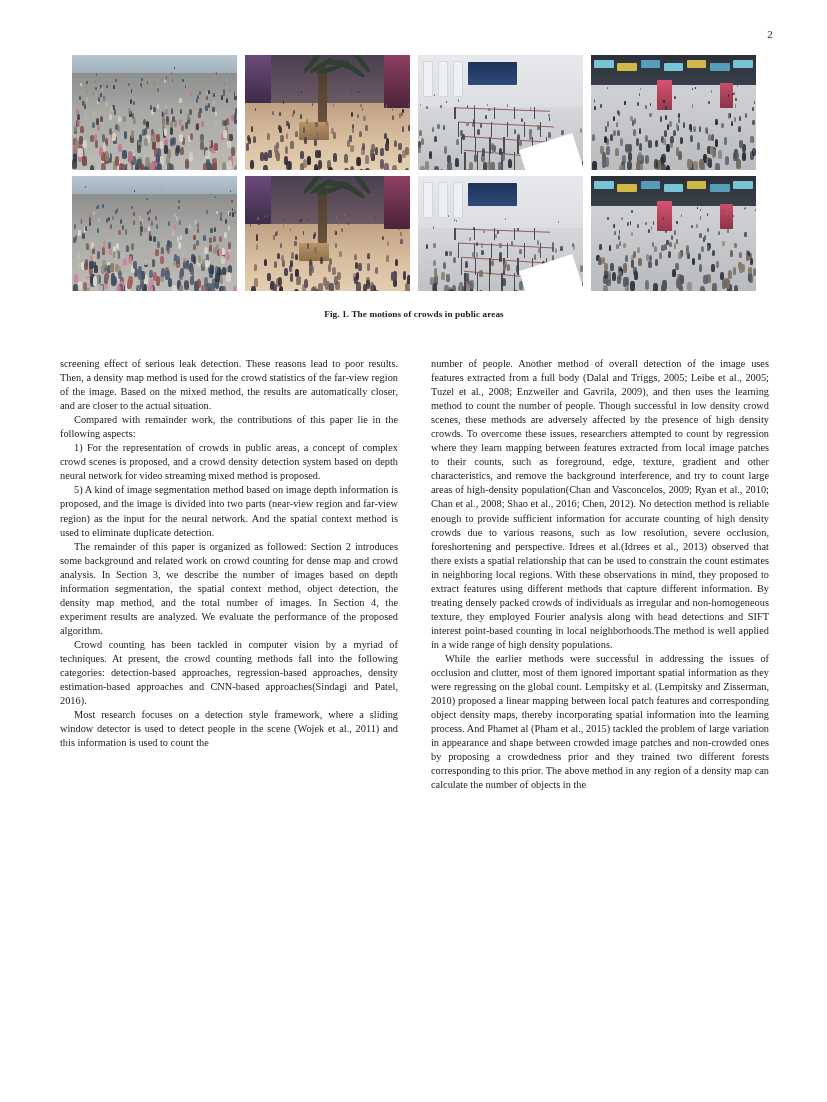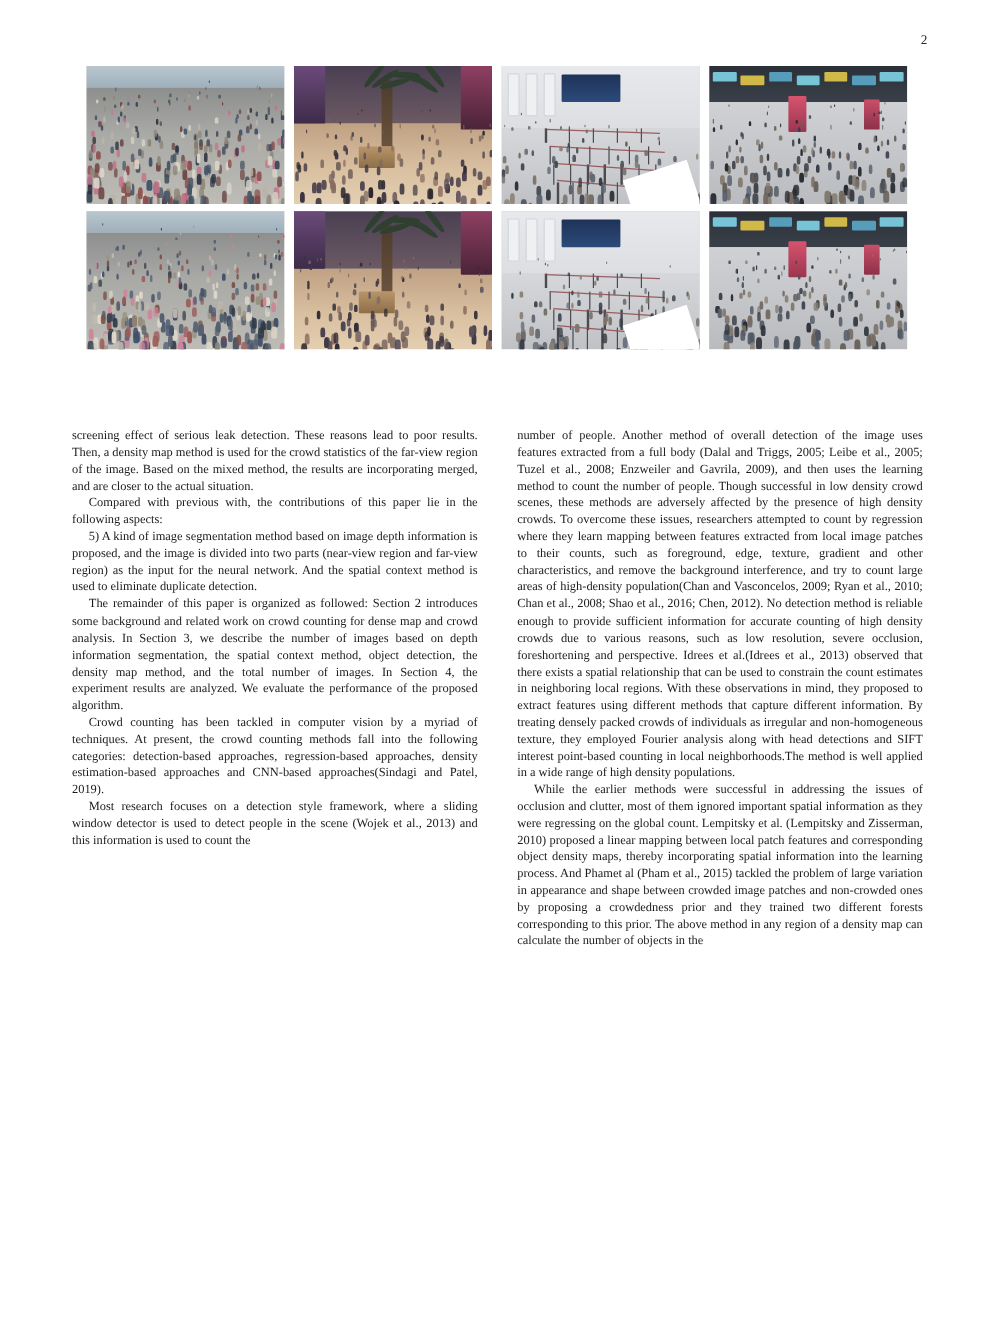--- a/index.html
+++ b/index.html
@@ -1610,31 +1610,33 @@
               <div class="p" style="left: 93.8991%; top: 68.2701%; width: 1.92926%; height: 6.02894%; background: rgb(120, 109, 99); opacity: 1;"></div>
               <div class="p" style="left: 82.8035%; top: 81.776%; width: 2.39232%; height: 7.476%; background: rgb(120, 109, 99); opacity: 0.86;"></div>
               <div class="p" style="left: 73.3312%; top: 64.3761%; width: 1.79575%; height: 5.61173%; background: rgb(47, 52, 60); opacity: 0.84;"></div>
               <div class="p" style="left: 51.6029%; top: 88.9397%; width: 2.63793%; height: 8.24354%; background: rgb(106, 99, 92); opacity: 0.91;"></div>
               <div class="p" style="left: 25.9225%; top: 82.7734%; width: 2.42652%; height: 7.58286%; background: rgb(47, 52, 60); opacity: 0.93;"></div>
             </div>
           </div>
       </div>
 
     </div>
+    <div class="fig-caption">Fig. 1. The motions of crowds in public areas</div>
   </div>
 
   <div class="body-cols">
 
     <div class="col">
-      <p class="noindent">screening effect of serious leak detection. These reasons lead to poor results. Then, a density map method is used for the crowd statistics of the far-view region of the image. Based on the mixed method, the results are incorporating merged, and are closer to the actual situation.</p>
-      <p>Compared with previous with, the contributions of this paper lie in the following aspects:</p>
+      <p class="noindent">screening effect of serious leak detection. These reasons lead to poor results. Then, a density map method is used for the crowd statistics of the far-view region of the image. Based on the mixed method, the results are automatically closer, and are closer to the actual situation.</p>
+      <p>Compared with remainder work, the contributions of this paper lie in the following aspects:</p>
+      <p>1) For the representation of crowds in public areas, a concept of complex crowd scenes is proposed, and a crowd density detection system based on depth neural network for video streaming mixed method is proposed.</p>
       <p>5) A kind of image segmentation method based on image depth information is proposed, and the image is divided into two parts (near-view region and far-view region) as the input for the neural network. And the spatial context method is used to eliminate duplicate detection.</p>
       <p>The remainder of this paper is organized as followed: Section 2 introduces some background and related work on crowd counting for dense map and crowd analysis. In Section 3, we describe the number of images based on depth information segmentation, the spatial context method, object detection, the density map method, and the total number of images. In Section 4, the experiment results are analyzed. We evaluate the performance of the proposed algorithm.</p>
-      <p>Crowd counting has been tackled in computer vision by a myriad of techniques. At present, the crowd counting methods fall into the following categories: detection-based approaches, regression-based approaches, density estimation-based approaches and CNN-based approaches(Sindagi and Patel, 2019).</p>
-      <p>Most research focuses on a detection style framework, where a sliding window detector is used to detect people in the scene (Wojek et al., 2013) and this information is used to count the</p>
+      <p>Crowd counting has been tackled in computer vision by a myriad of techniques. At present, the crowd counting methods fall into the following categories: detection-based approaches, regression-based approaches, density estimation-based approaches and CNN-based approaches(Sindagi and Patel, 2016).</p>
+      <p>Most research focuses on a detection style framework, where a sliding window detector is used to detect people in the scene (Wojek et al., 2011) and this information is used to count the</p>
     </div>
 
     <div class="col">
       <p class="noindent">number of people. Another method of overall detection of the image uses features extracted from a full body (Dalal and Triggs, 2005; Leibe et al., 2005; Tuzel et al., 2008; Enzweiler and Gavrila, 2009), and then uses the learning method to count the number of people. Though successful in low density crowd scenes, these methods are adversely affected by the presence of high density crowds. To overcome these issues, researchers attempted to count by regression where they learn mapping between features extracted from local image patches to their counts, such as foreground, edge, texture, gradient and other characteristics, and remove the background interference, and try to count large areas of high-density population(Chan and Vasconcelos, 2009; Ryan et al., 2010; Chan et al., 2008; Shao et al., 2016; Chen, 2012). No detection method is reliable enough to provide sufficient information for accurate counting of high density crowds due to various reasons, such as low resolution, severe occlusion, foreshortening and perspective. Idrees et al.(Idrees et al., 2013) observed that there exists a spatial relationship that can be used to constrain the count estimates in neighboring local regions. With these observations in mind, they proposed to extract features using different methods that capture different information. By treating densely packed crowds of individuals as irregular and non-homogeneous texture, they employed Fourier analysis along with head detections and SIFT interest point-based counting in local neighborhoods.The method is well applied in a wide range of high density populations.</p>
       <p class="gap-top">While the earlier methods were successful in addressing the issues of occlusion and clutter, most of them ignored important spatial information as they were regressing on the global count. Lempitsky et al. (Lempitsky and Zisserman, 2010) proposed a linear mapping between local patch features and corresponding object density maps, thereby incorporating spatial information into the learning process. And Phamet al (Pham et al., 2015) tackled the problem of large variation in appearance and shape between crowded image patches and non-crowded ones by proposing a crowdedness prior and they trained two different forests corresponding to this prior. The above method in any region of a density map can calculate the number of objects in the</p>
     </div>
 
   </div>
 </div>
 

